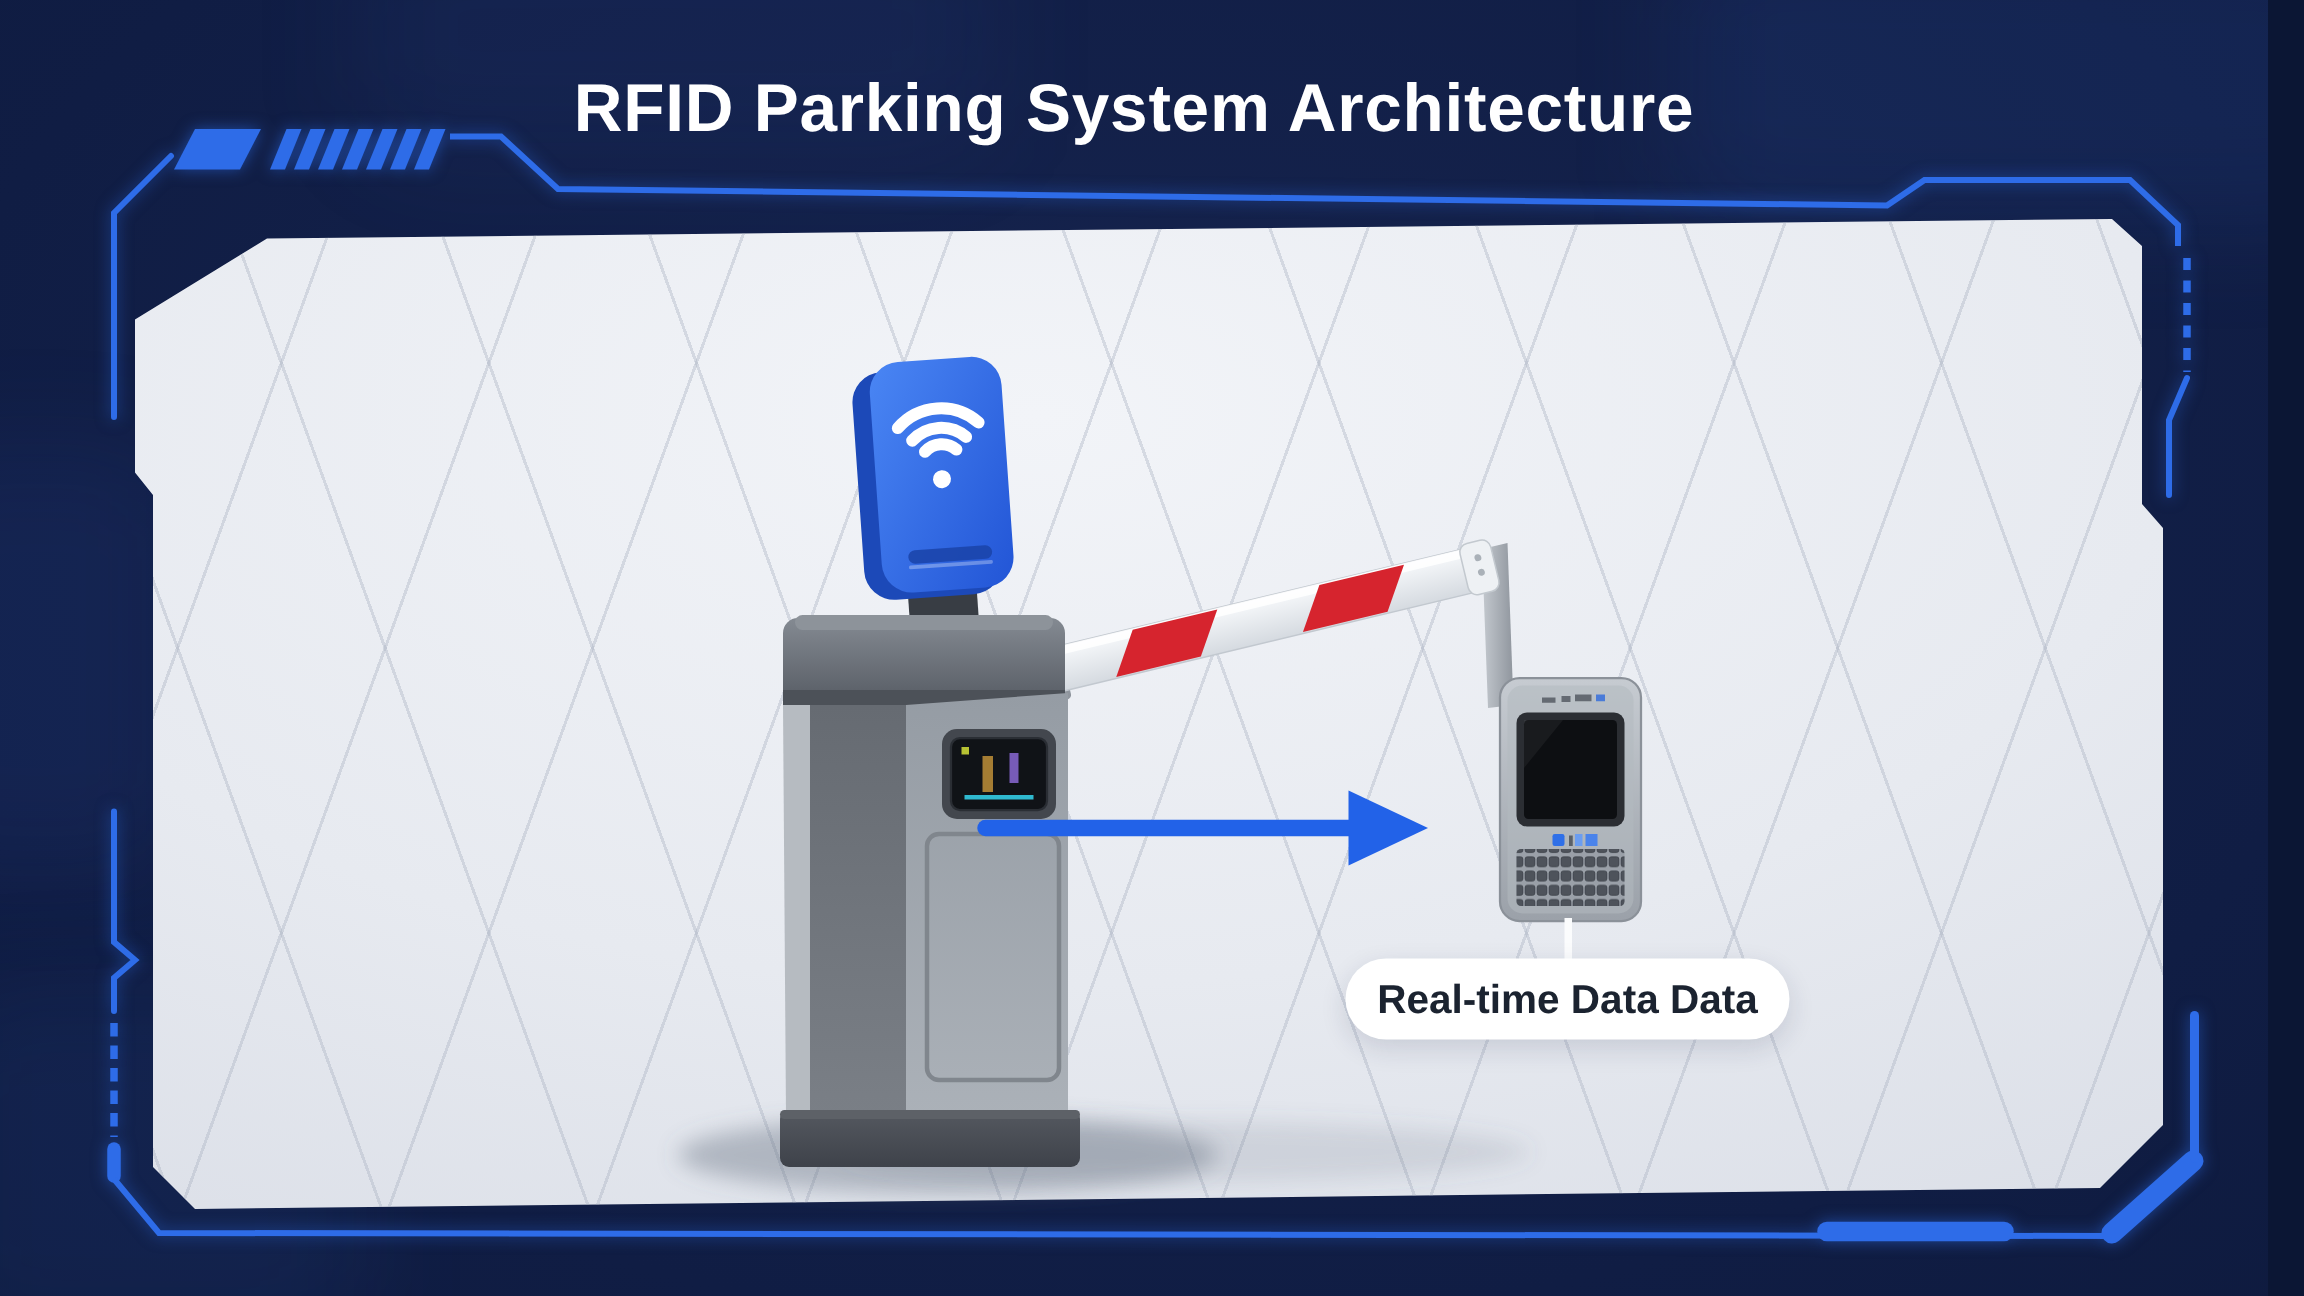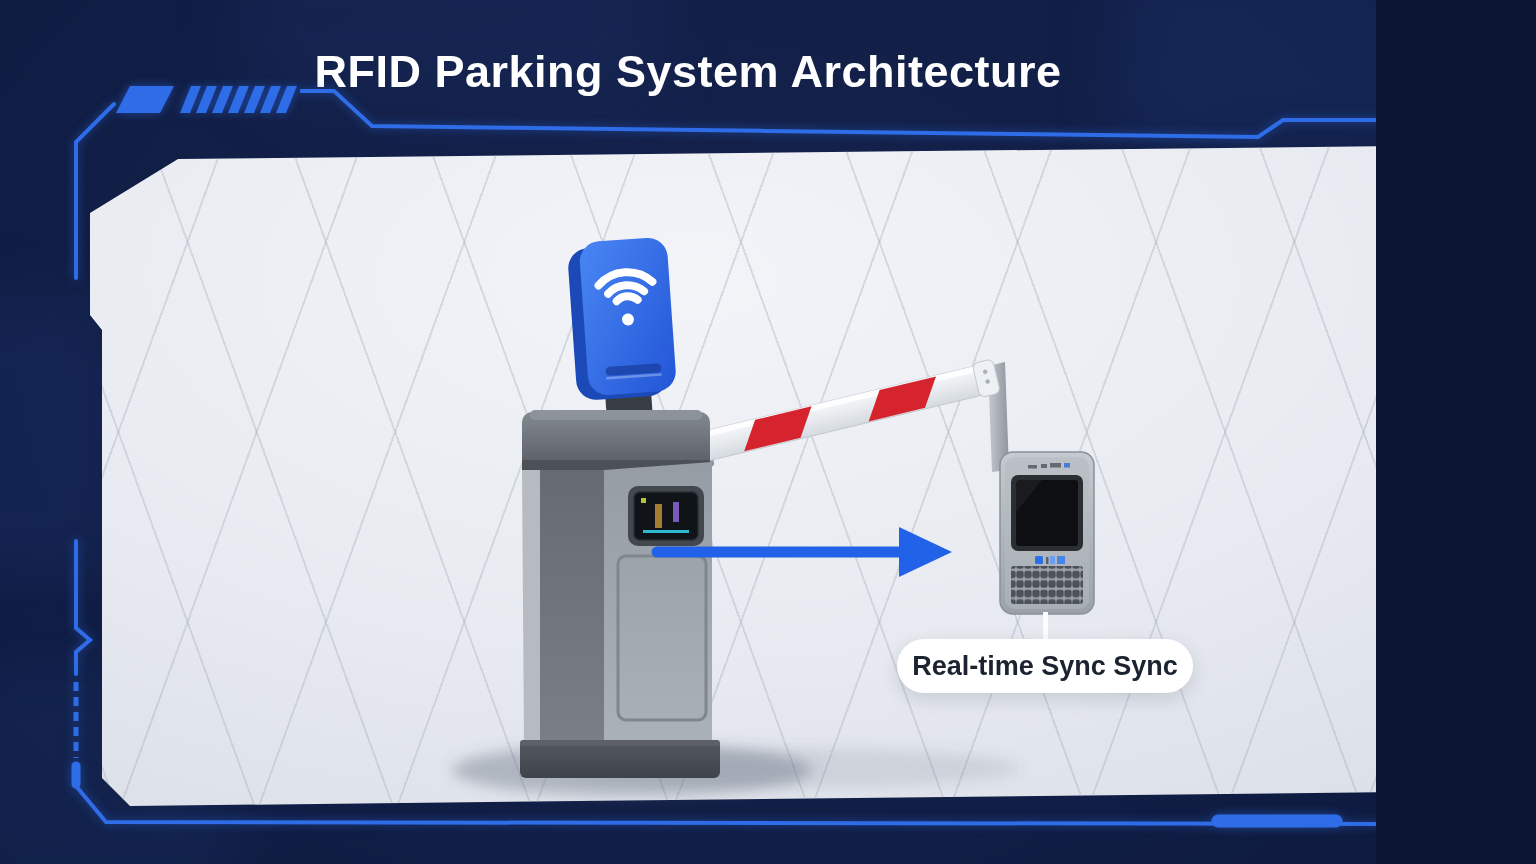--- a/index.html
+++ b/index.html
@@ -1,17 +1,17 @@
 <!DOCTYPE html>
 <html style="--c-background: #0e1a3c; --c-frame-blue: #2e6ce8; --c-panel-light: #e7eaf0; --c-accent-arrow: #2262e8; --c-antenna-blue: #3572ee; --c-barrier-red: #d6242e; --c-cabinet-gray: #9aa1a8; --c-label-bg: #ffffff; --c-label-text: #1b2330; --c-title-text: #ffffff;"><head>
 <meta charset="utf-8">
 <style>
   html,body{margin:0;padding:0;background:#0b1634;}
   .stage{
-    position:relative;width:1376px;height:864px;overflow:hidden;
+    position:relative;width:1512px;height:864px;overflow:hidden;
     font-family:"Liberation Sans",sans-serif;
     background:radial-gradient(120% 140% at 50% 40%, #16244f 0%, #101d44 45%, #0b1634 100%);
   }
   .glow-patch{position:absolute;border-radius:40px;filter:blur(34px);pointer-events:none;}
   .gp1{left:1120px;top:-50px;width:460px;height:200px;background:rgba(45,80,160,.16);}
   .gp2{left:-70px;top:300px;width:190px;height:280px;background:rgba(45,80,160,.13);}
   .gp3{left:-40px;top:660px;width:280px;height:240px;background:rgba(45,80,160,.12);}
   .gp4{left:240px;top:-60px;width:420px;height:160px;background:rgba(45,80,160,.10);}
 
   .page-title{
@@ -219,14 +219,14 @@
       </g>
       <g>
         <rect x="1011" y="566" width="72" height="38" rx="3" fill="#9aa0a8"></rect>
         <rect x="1011" y="566" width="72" height="38" rx="3" fill="url(#keysPattern)"></rect>
       </g>
     </g>
 
     <rect x="1043" y="612" width="5" height="36" fill="#fbfcfd"></rect>
   </svg>
 
-  <div class="sync-label">Real-time Sync Sync</div>
+  <div class="sync-label">Real-time Data Data</div>
 </div>
 
 </body></html>

